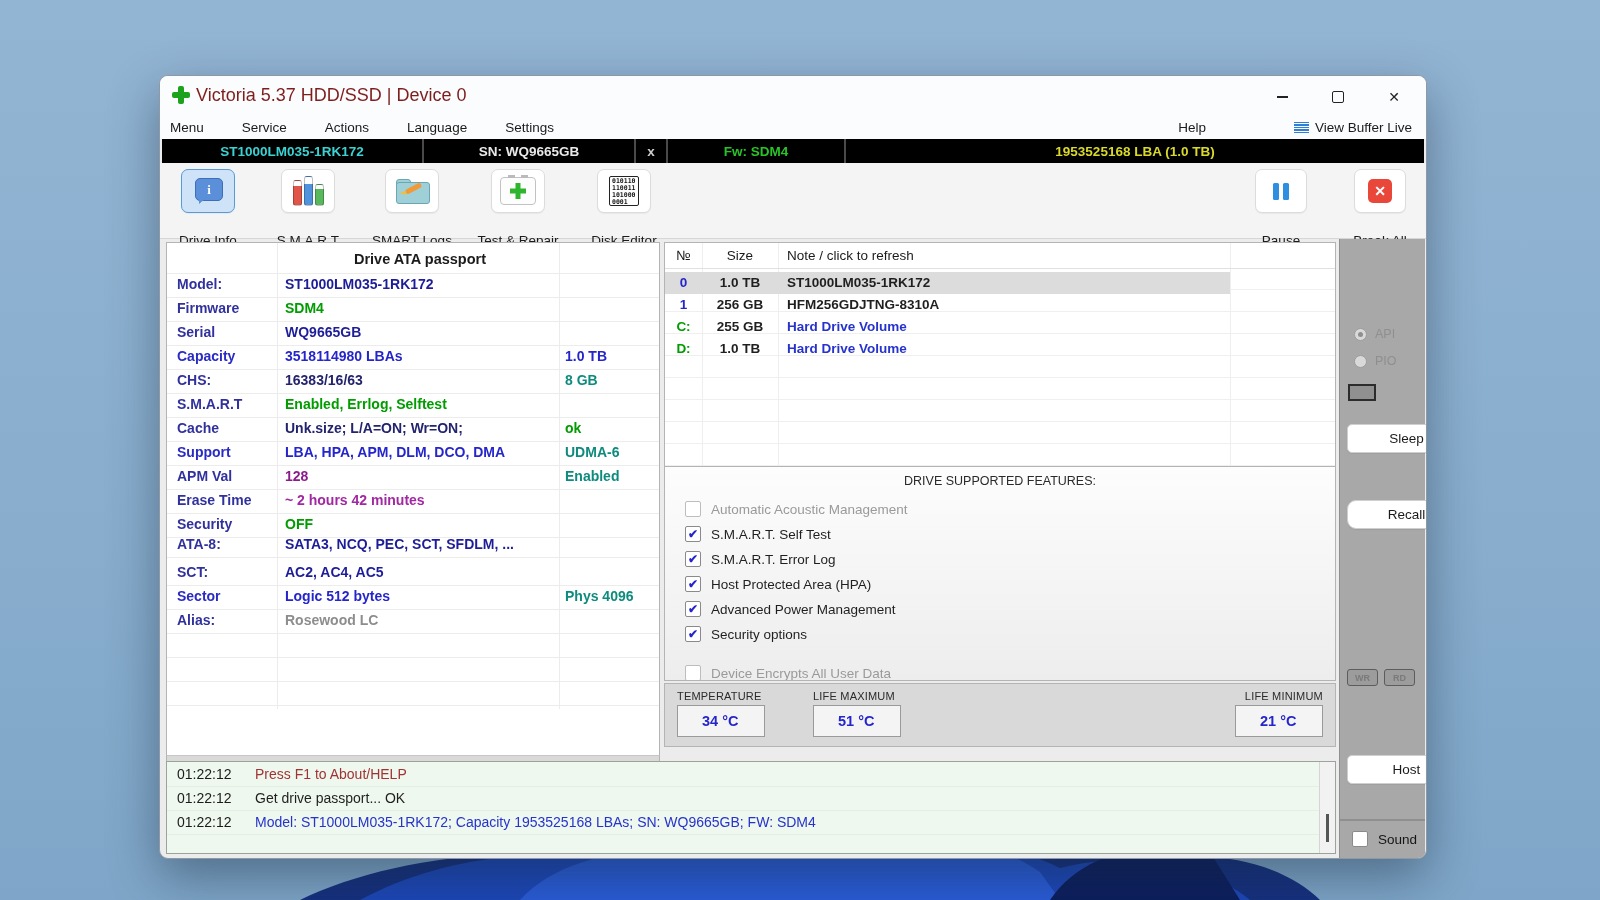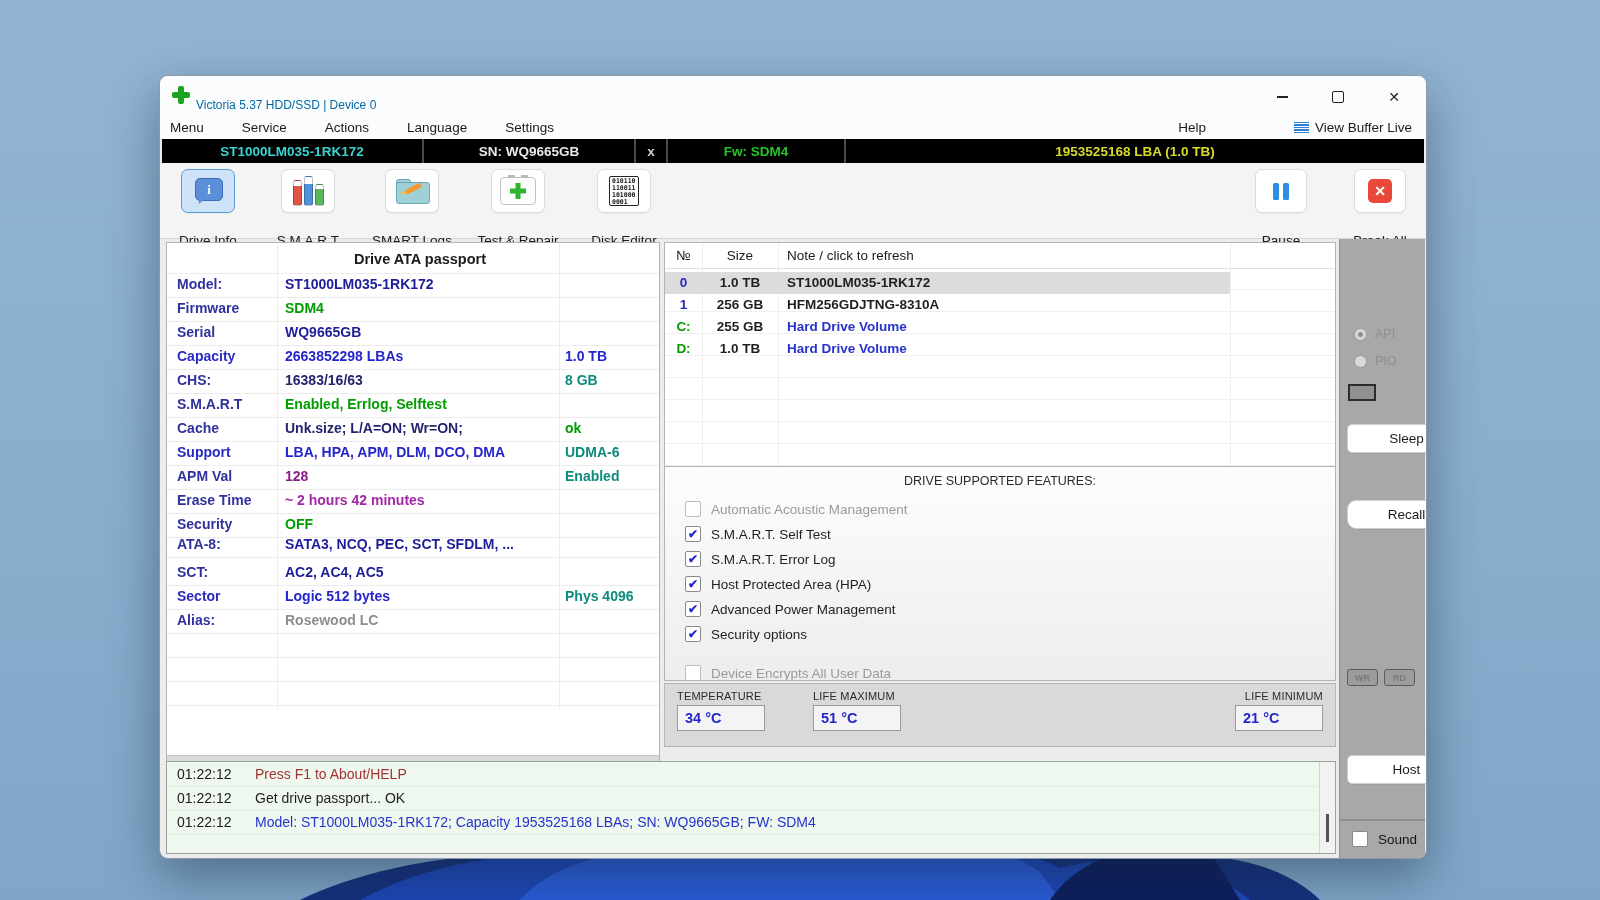--- a/index.html
+++ b/index.html
@@ -4,21 +4,21 @@
 <style>
   html,body{margin:0;padding:0;width:1600px;height:900px;overflow:hidden;
     font-family:"Liberation Sans",sans-serif;-webkit-font-smoothing:antialiased;}
   #desktop{position:absolute;inset:0;width:1600px;height:900px;
     background:linear-gradient(180deg,#93b5d4 0%,#88adcd 60%,#7fa6c8 100%);}
   
   #win{position:absolute;left:159px;top:75px;width:1266px;height:782px;
     background:#ececec;border:1px solid #8d9aa5;border-radius:9px;
     box-shadow:0 18px 50px rgba(20,40,60,.45);overflow:hidden;}
   #titlebar{position:absolute;left:0;top:0;right:0;height:40px;background:#fbfcfd;}
-  .titletext{position:absolute;left:36px;top:22px;font-size:12px;color:#0369a1;}
+  .titletext{position:absolute;left:36px;top:9px;font-size:18px;color:#7f1d1d;}
   .appicon{position:absolute;left:12px;top:10px;width:18px;height:18px;}
   .appicon .h{position:absolute;left:0;top:6px;width:18px;height:6px;background:#1ca21c;border-radius:2px;}
   .appicon .v{position:absolute;left:6px;top:0;width:6px;height:18px;background:#1ca21c;border-radius:2px;}
   .winbtn{position:absolute;top:8px;width:44px;height:26px;display:flex;align-items:center;justify-content:center;color:#222;}
   .glyph-min{width:11px;height:1.5px;background:#222;}
   .glyph-max{width:10px;height:10px;border:1.5px solid #222;border-radius:2px;}
   .glyph-close{font-size:14px;line-height:1;}
   #menubar{position:absolute;left:0;top:40px;right:0;height:23px;background:#fbfcfd;
     display:flex;align-items:center;font-size:13.5px;color:#1b1b1b;}
   .mitem{margin-left:10px;padding:0 14px;}
@@ -115,22 +115,22 @@
   .ftitle{position:absolute;left:0;right:0;top:7px;text-align:center;font-size:12.5px;color:#2a2a2a;}
   .fitem{position:absolute;left:20px;display:flex;align-items:center;height:20px;font-size:13.5px;color:#1f1f1f;}
   .fitem.dis{color:#9a9a9a;}
   .cbx{width:14px;height:14px;background:#fff;border:1px solid #8a8a8a;border-radius:2px;margin-right:10px;
     display:flex;align-items:center;justify-content:center;font-size:12px;color:#2525cc;font-weight:bold;line-height:1;}
   .fitem.dis .cbx{border-color:#bdbdbd;}
   
   #temps{position:absolute;left:504px;top:607px;width:670px;height:62px;background:#d9d9d9;border:1px solid #b4b4b4;}
   .tgroup{position:absolute;top:6px;}
   .tglabel{font-size:11px;color:#2a2a2a;letter-spacing:.2px;}
-  .tgbox{margin-top:3px;width:88px;height:26px;background:#f4f4f4;border:1px solid #9a9a9a;
-    display:flex;align-items:center;padding-left:7px;box-sizing:border-box;
+  .tgbox{margin-top:3px;width:88px;height:32px;background:#f4f4f4;border:1px solid #9a9a9a;
+    display:flex;align-items:center;padding-left:24px;box-sizing:border-box;
     font-size:14.5px;font-weight:bold;color:#2525cc;}
   #tg3{right:12px;text-align:right;}
   #tg3 .tgbox{margin-left:auto;}
   
   #sidebar{position:absolute;left:1179px;top:163px;width:85px;height:619px;background:#a8a8a8;border-left:1px solid #8f8f8f;}
   .radio{position:absolute;left:14px;display:flex;align-items:center;font-size:12.5px;color:#8f8f8f;}
   .rdot{width:13px;height:13px;border-radius:50%;background:#d9d9d9;border:1px solid #9c9c9c;margin-right:8px;
     display:flex;align-items:center;justify-content:center;box-sizing:border-box;}
   .rdot i{width:5px;height:5px;border-radius:50%;background:#8f8f8f;}
   #ledbox{position:absolute;left:8px;top:145px;width:24px;height:13px;background:#909090;border:2px solid #2c2c2c;}
@@ -290,21 +290,21 @@
     <div class="prow" style="top:54px;">
       <span class="lab">Firmware</span>
         <span class="val v-green">SDM4</span>
     </div>
     <div class="prow" style="top:78px;">
       <span class="lab">Serial</span>
         <span class="val v-navy">WQ9665GB</span>
     </div>
     <div class="prow" style="top:102px;">
       <span class="lab" style="color:#2a2ac4;">Capacity</span>
-        <span class="val v-blue">2663852298 LBAs</span>
+        <span class="val v-blue">3518114980 LBAs</span>
         <span class="ext e-blue">1.0 TB</span>
     </div>
     <div class="prow" style="top:126px;">
       <span class="lab">CHS:</span>
         <span class="val v-dark">16383/16/63</span>
         <span class="ext e-teal">8 GB</span>
     </div>
     <div class="prow" style="top:150px;">
       <span class="lab">S.M.A.R.T</span>
         <span class="val v-green">Enabled, Errlog, Selftest</span>

